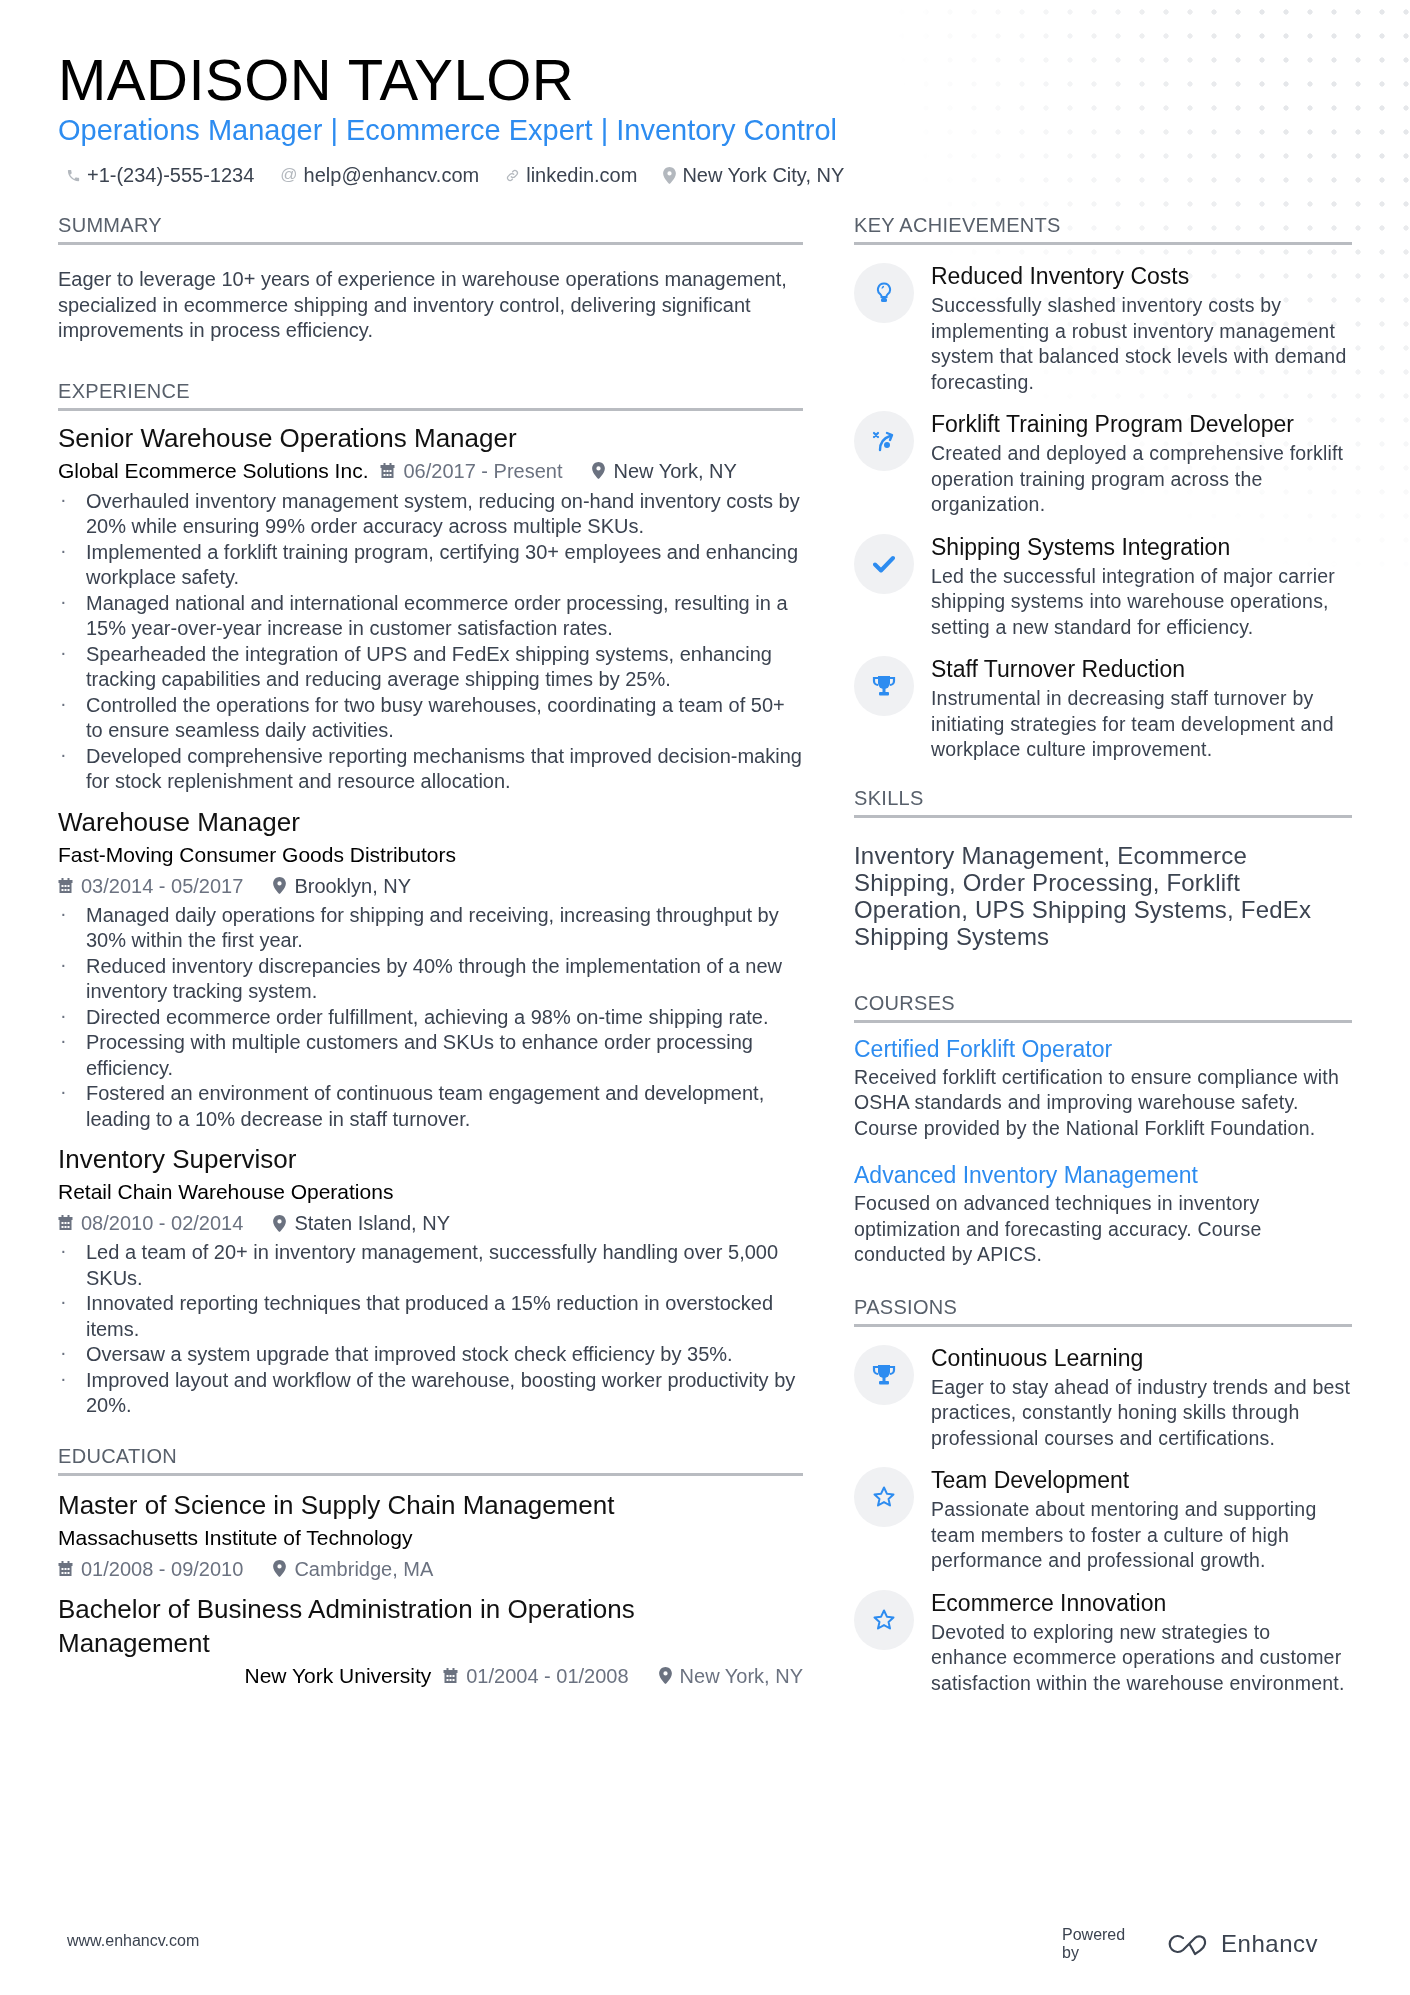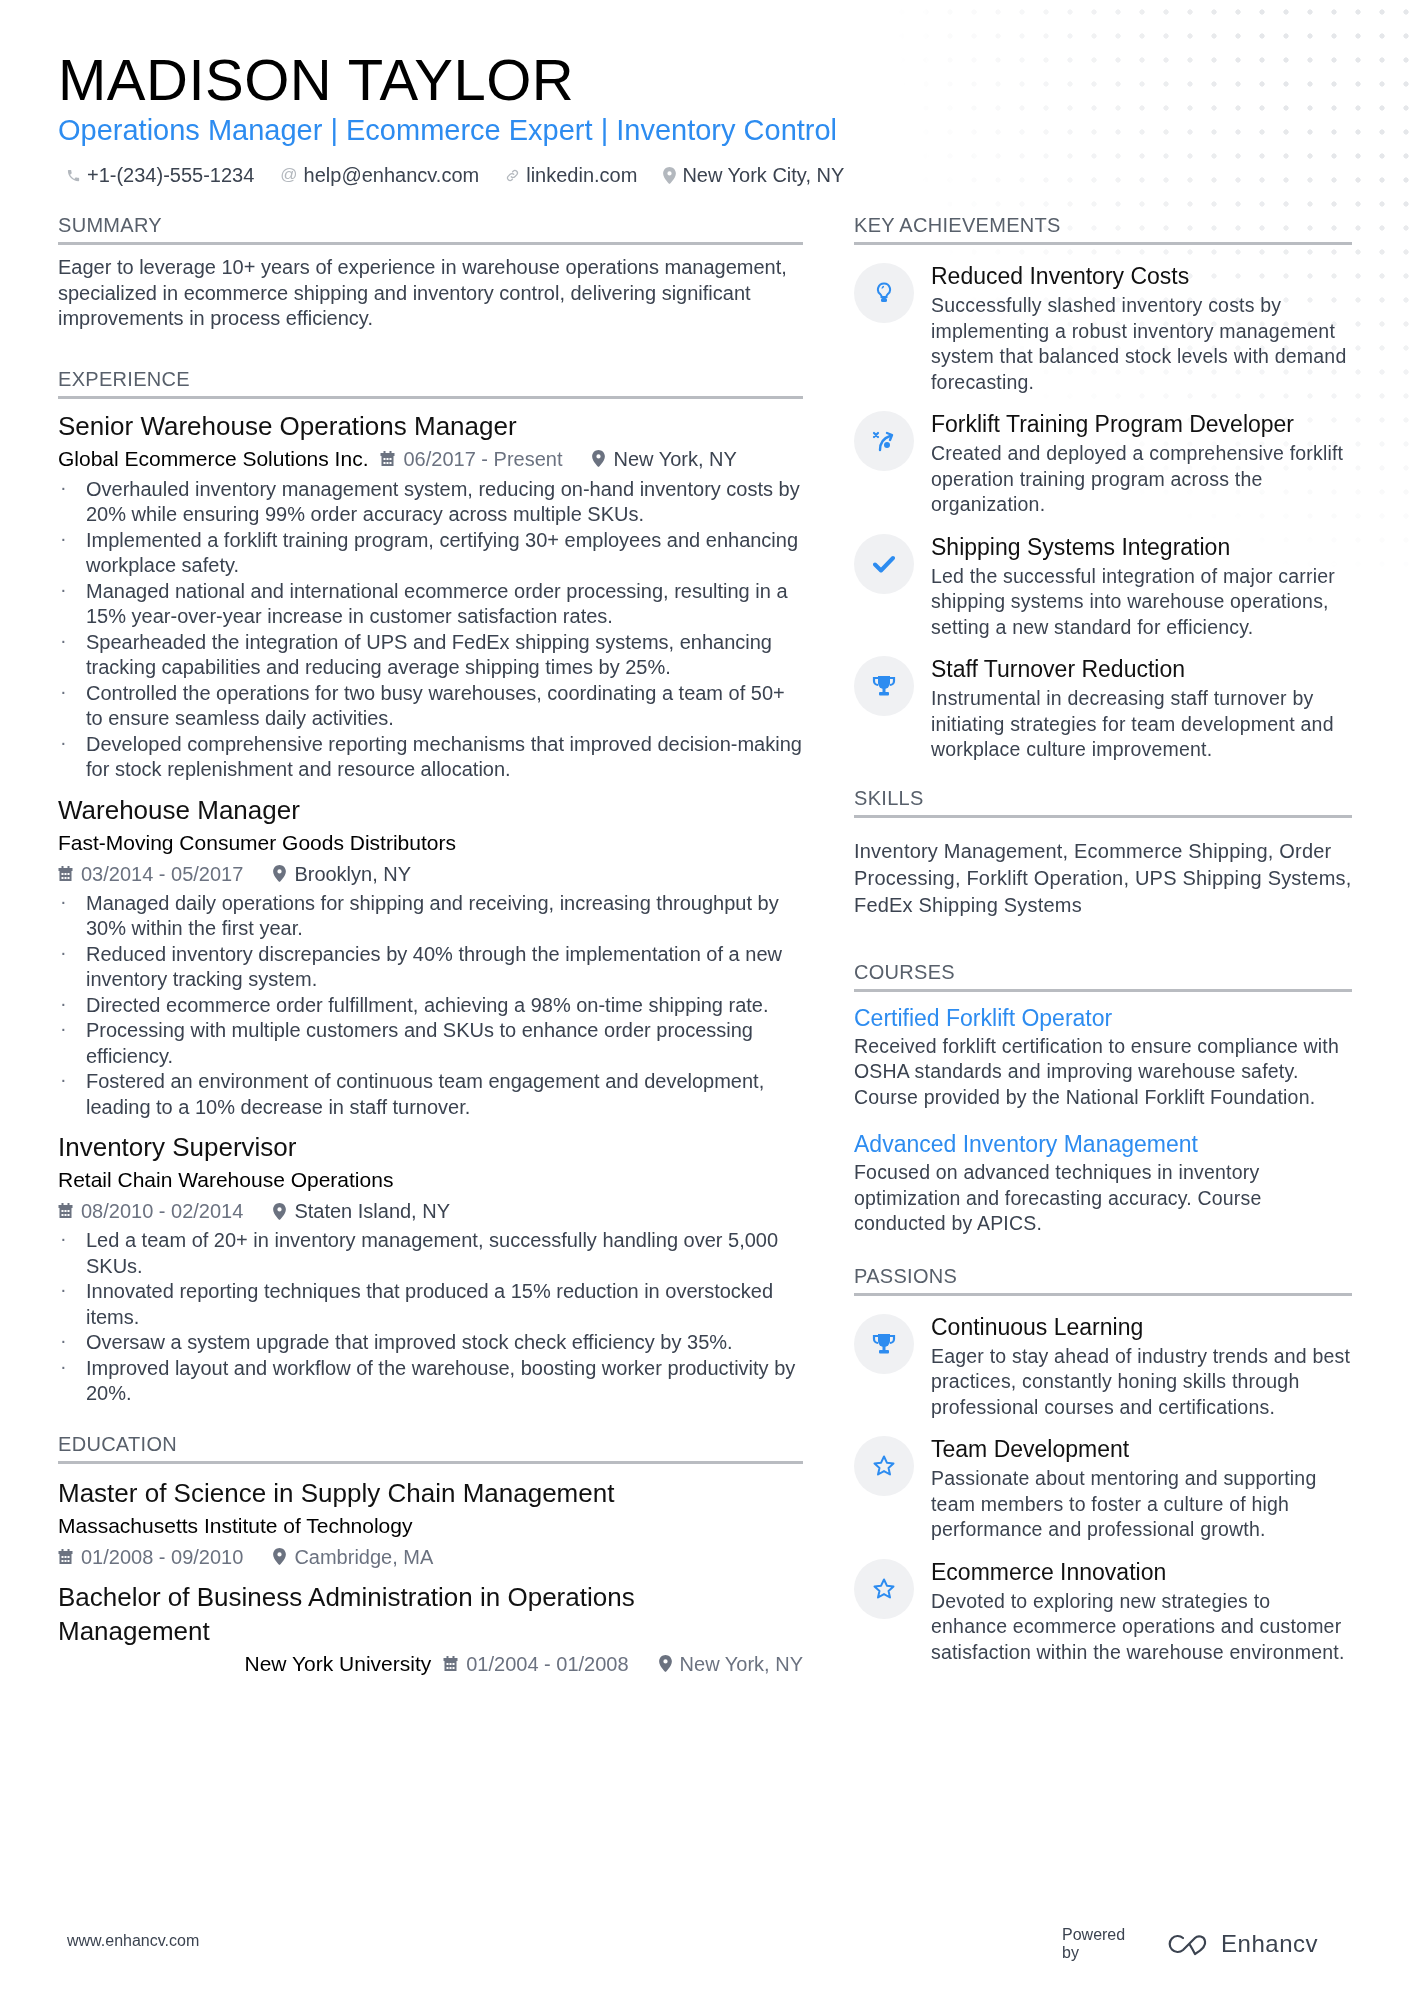--- a/index.html
+++ b/index.html
@@ -20,21 +20,21 @@
   .role { position: absolute; left: 58px; top: 112px; font-size: 29px; line-height: 36px; color: #2d8cf0; }
   .contacts { position: absolute; left: 66px; top: 162px; display: flex; gap: 26px; font-size: 20px; line-height: 26px; color: #3b4350; }
   .contact { display: flex; align-items: center; gap: 6px; }
   .cicon { color: #a6acb4; font-size: 16px; display: inline-flex; align-items: center; }
   .cicon svg { display: block; }
 
   
   .col-left { position: absolute; left: 58px; top: 212px; width: 745px; }
   .col-right { position: absolute; left: 854px; top: 212px; width: 498px; }
 
-  .sec-title { font-size: 20px; line-height: 26px; color: #58606b; letter-spacing: 0.3px; text-transform: uppercase; padding-bottom: 4px; border-bottom: 3px solid #b9bcc1; margin-bottom: 12px; }
+  .sec-title { font-size: 20px; line-height: 26px; color: #58606b; letter-spacing: 0.3px; text-transform: uppercase; padding-bottom: 4px; border-bottom: 3px solid #b9bcc1; margin-bottom: 24px; }
 
   .body-text { font-size: 20px; line-height: 25.5px; color: #3b4350; }
 
   
   .job { margin-bottom: 10px; }
   .job-title { font-size: 26px; line-height: 34px; color: #111; }
   .job-sub { display: flex; align-items: center; font-size: 22px; line-height: 32px; flex-wrap: wrap; }
   .company { color: #000000; font-size: 21px; margin-right: 12px; }
   .meta { display: flex; align-items: center; gap: 8px; color: #6b7280; font-size: 20px; line-height: 30px; }
   .meta-item { display: inline-flex; align-items: center; gap: 8px; margin-right: 22px; }
@@ -51,21 +51,21 @@
   .edu { margin-bottom: 8px; }
 
   
   .ach { display: flex; gap: 17px; margin-bottom: 14px; }
   .ach-icon { flex: 0 0 60px; width: 60px; height: 60px; border-radius: 50%; background: #f0f1f3; display: flex; align-items: center; justify-content: center; margin-top: 2px; }
   .ach-icon svg { display: block; }
   .ach-body { flex: 1; }
   .ach-title { font-size: 23px; line-height: 30px; color: #111; margin-bottom: 2px; }
   .ach-desc { font-size: 19.5px; line-height: 25.5px; color: #3b4350; letter-spacing: 0.2px; }
 
-  .skills { font-size: 20px; line-height: 27px; color: #3b4350; letter-spacing: 0.2px; margin-bottom: 46px; margin-top: 20px; }
+  .skills { font-size: 24px; line-height: 27px; color: #3b4350; letter-spacing: 0.2px; margin-bottom: 46px; margin-top: 20px; }
   .course { margin-bottom: 18px; }
   .course-title { font-size: 23px; line-height: 32px; color: #2d8cf0; }
 
   
   .footer-left { position: absolute; left: 67px; top: 1932px; font-size: 16px; color: #3b4350; }
   .footer-right { position: absolute; left: 1062px; top: 1926px; display: flex; align-items: center; gap: 24px; }
   .powered { font-size: 16px; color: #3b4350; }
   .brand { display: flex; align-items: center; gap: 10px; font-size: 24px; color: #3b4350; letter-spacing: 0.5px; }
 </style>
 </head>

